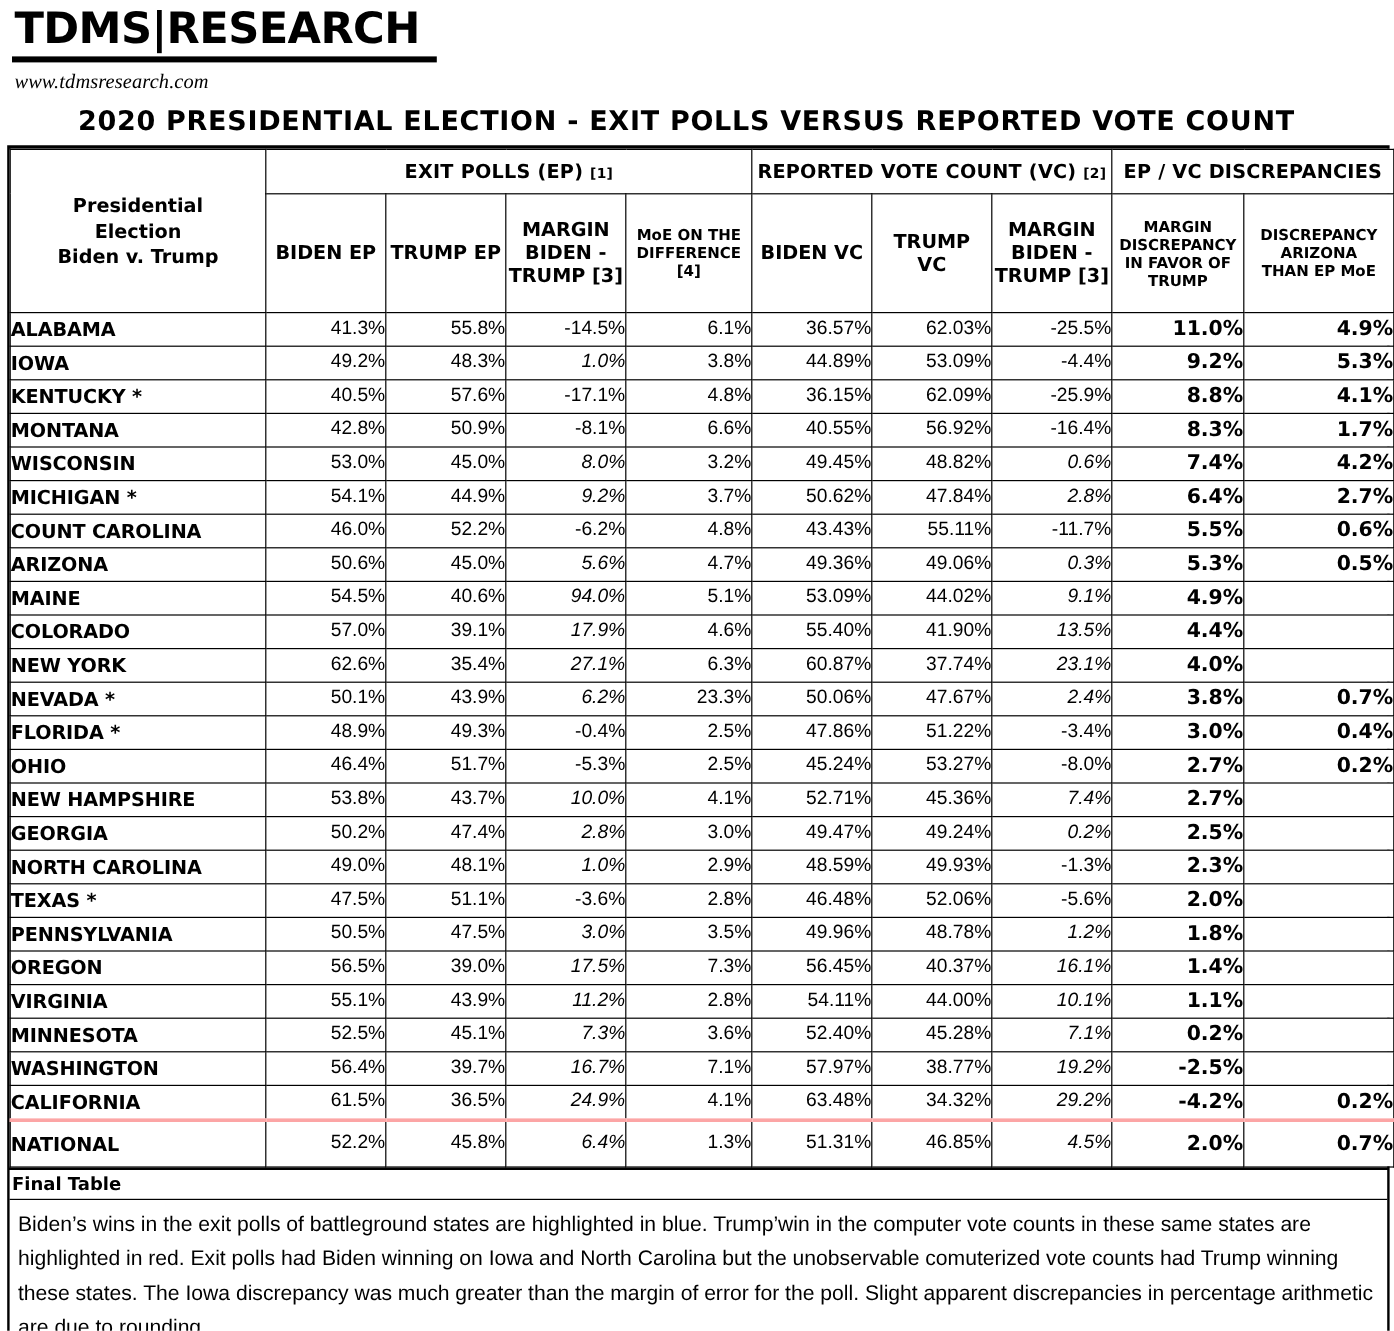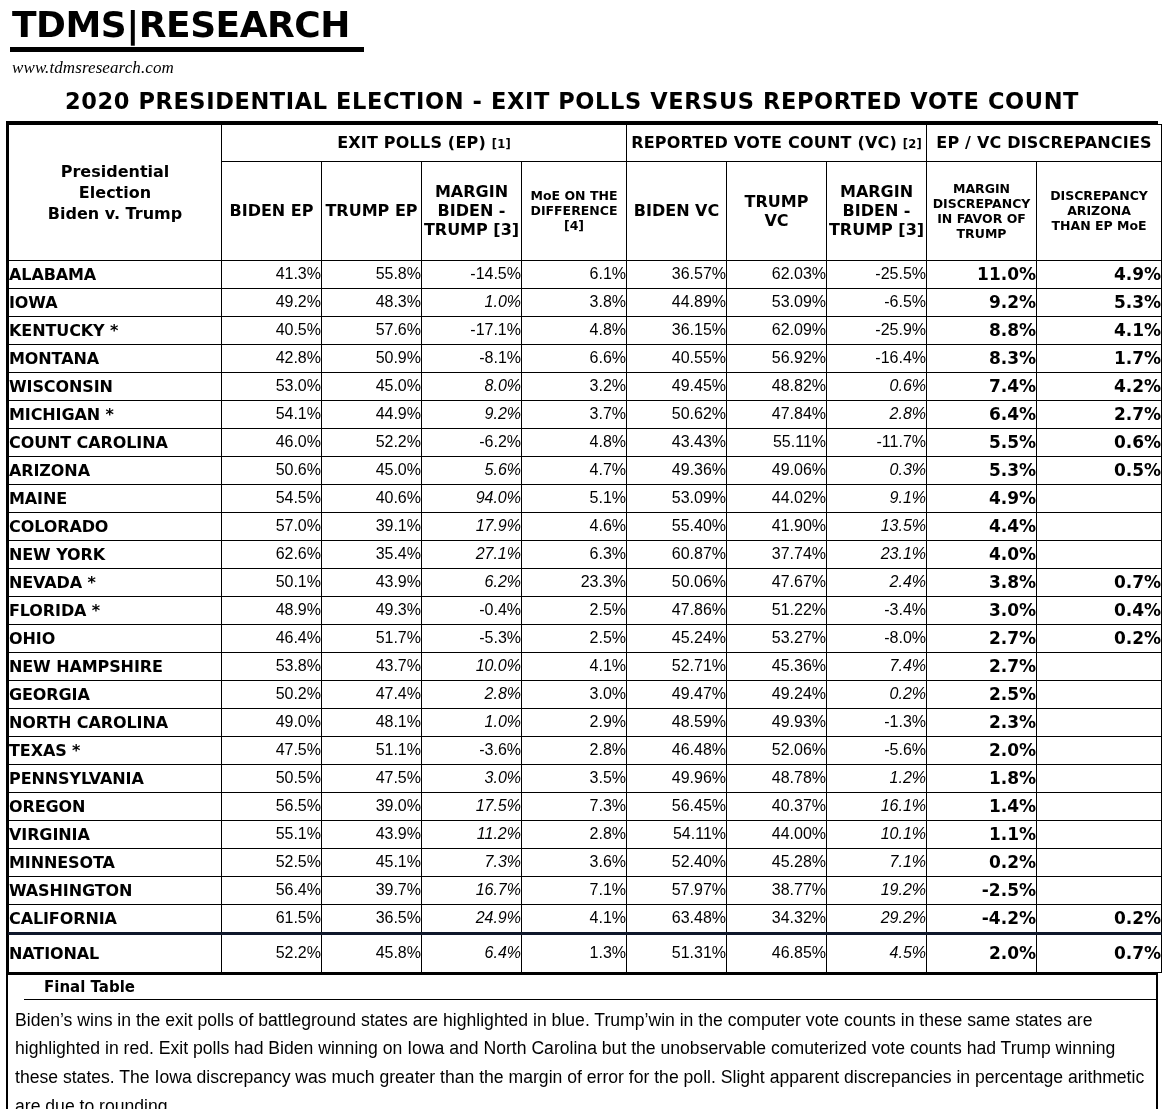--- a/index.html
+++ b/index.html
@@ -122,35 +122,34 @@
     font-size: 18px;
   }
   td.num.bold {
     font-family: "DejaVu Sans", sans-serif;
     font-weight: bold;
     font-size: 17px;
   }
   td.pink { background: #f9ccd3; }
   td.blue { background: #dbe5f1; font-style: italic; }
 
-  tr.national td { height: 37px; border-top: 3px solid #0f172a; }
+  tr.national td { height: 37px; border-top: 3px solid #fca5a5; }
 
   
   .notes {
     margin: 0 4px 0 6px;
     border: 2px solid #000;
     border-top: none;
   }
   .notes-title {
     font-family: "DejaVu Sans", sans-serif;
     font-weight: bold;
     font-size: 15px;
-    padding: 3px 0 3px 20px;
+    padding: 3px 0 3px 2px;
     border-bottom: 1px solid #000;
-    margin-left: 16px;
   }
   .notes-body {
     font-family: "Liberation Sans", sans-serif;
     font-size: 17.6px;
     line-height: 1.63;
     padding: 6px 10px 6px 7px;
     text-align: left;
   }
 </style>
 </head>
@@ -244,21 +243,21 @@
           <td class="num bold">4.9%</td>
         </tr>
         <tr class="datarow">
           <td class="state">IOWA</td>
           <td class="num">49.2%</td>
           <td class="num">48.3%</td>
           <td class="num blue">1.0%</td>
           <td class="num">3.8%</td>
           <td class="num">44.89%</td>
           <td class="num">53.09%</td>
-          <td class="num pink">-6.5%</td>
+          <td class="num pink">-4.4%</td>
           <td class="num bold">9.2%</td>
           <td class="num bold">5.3%</td>
         </tr>
         <tr class="datarow">
           <td class="state">KENTUCKY *</td>
           <td class="num">40.5%</td>
           <td class="num">57.6%</td>
           <td class="num pink">-17.1%</td>
           <td class="num">4.8%</td>
           <td class="num">36.15%</td>

